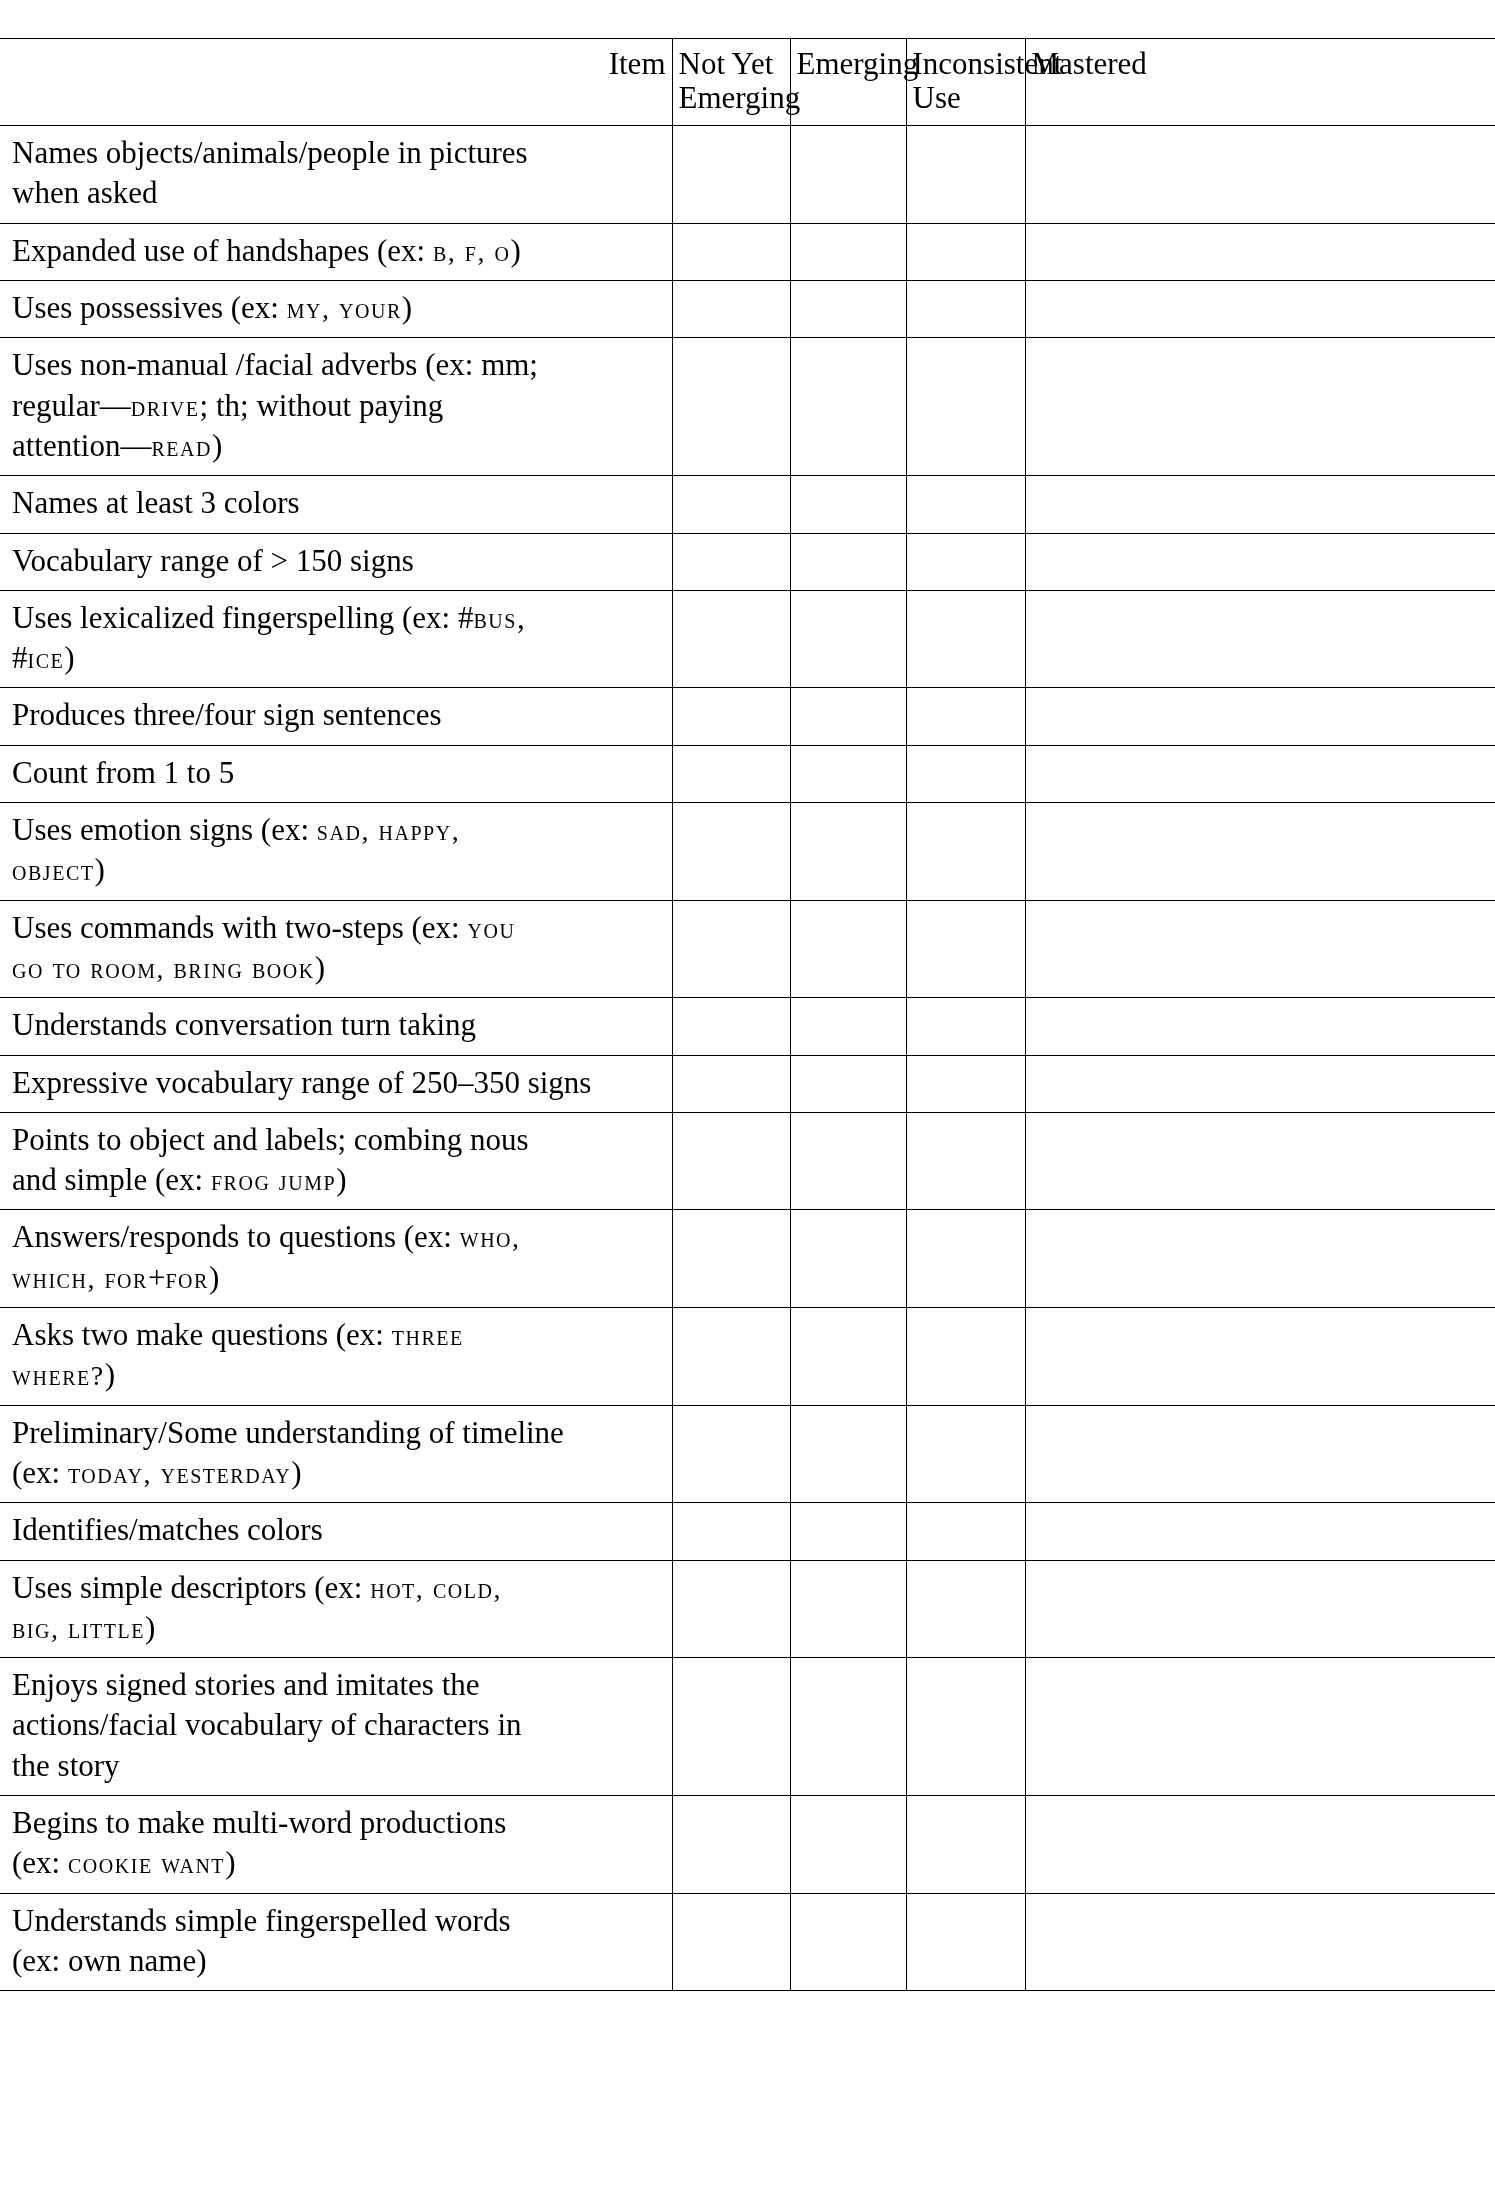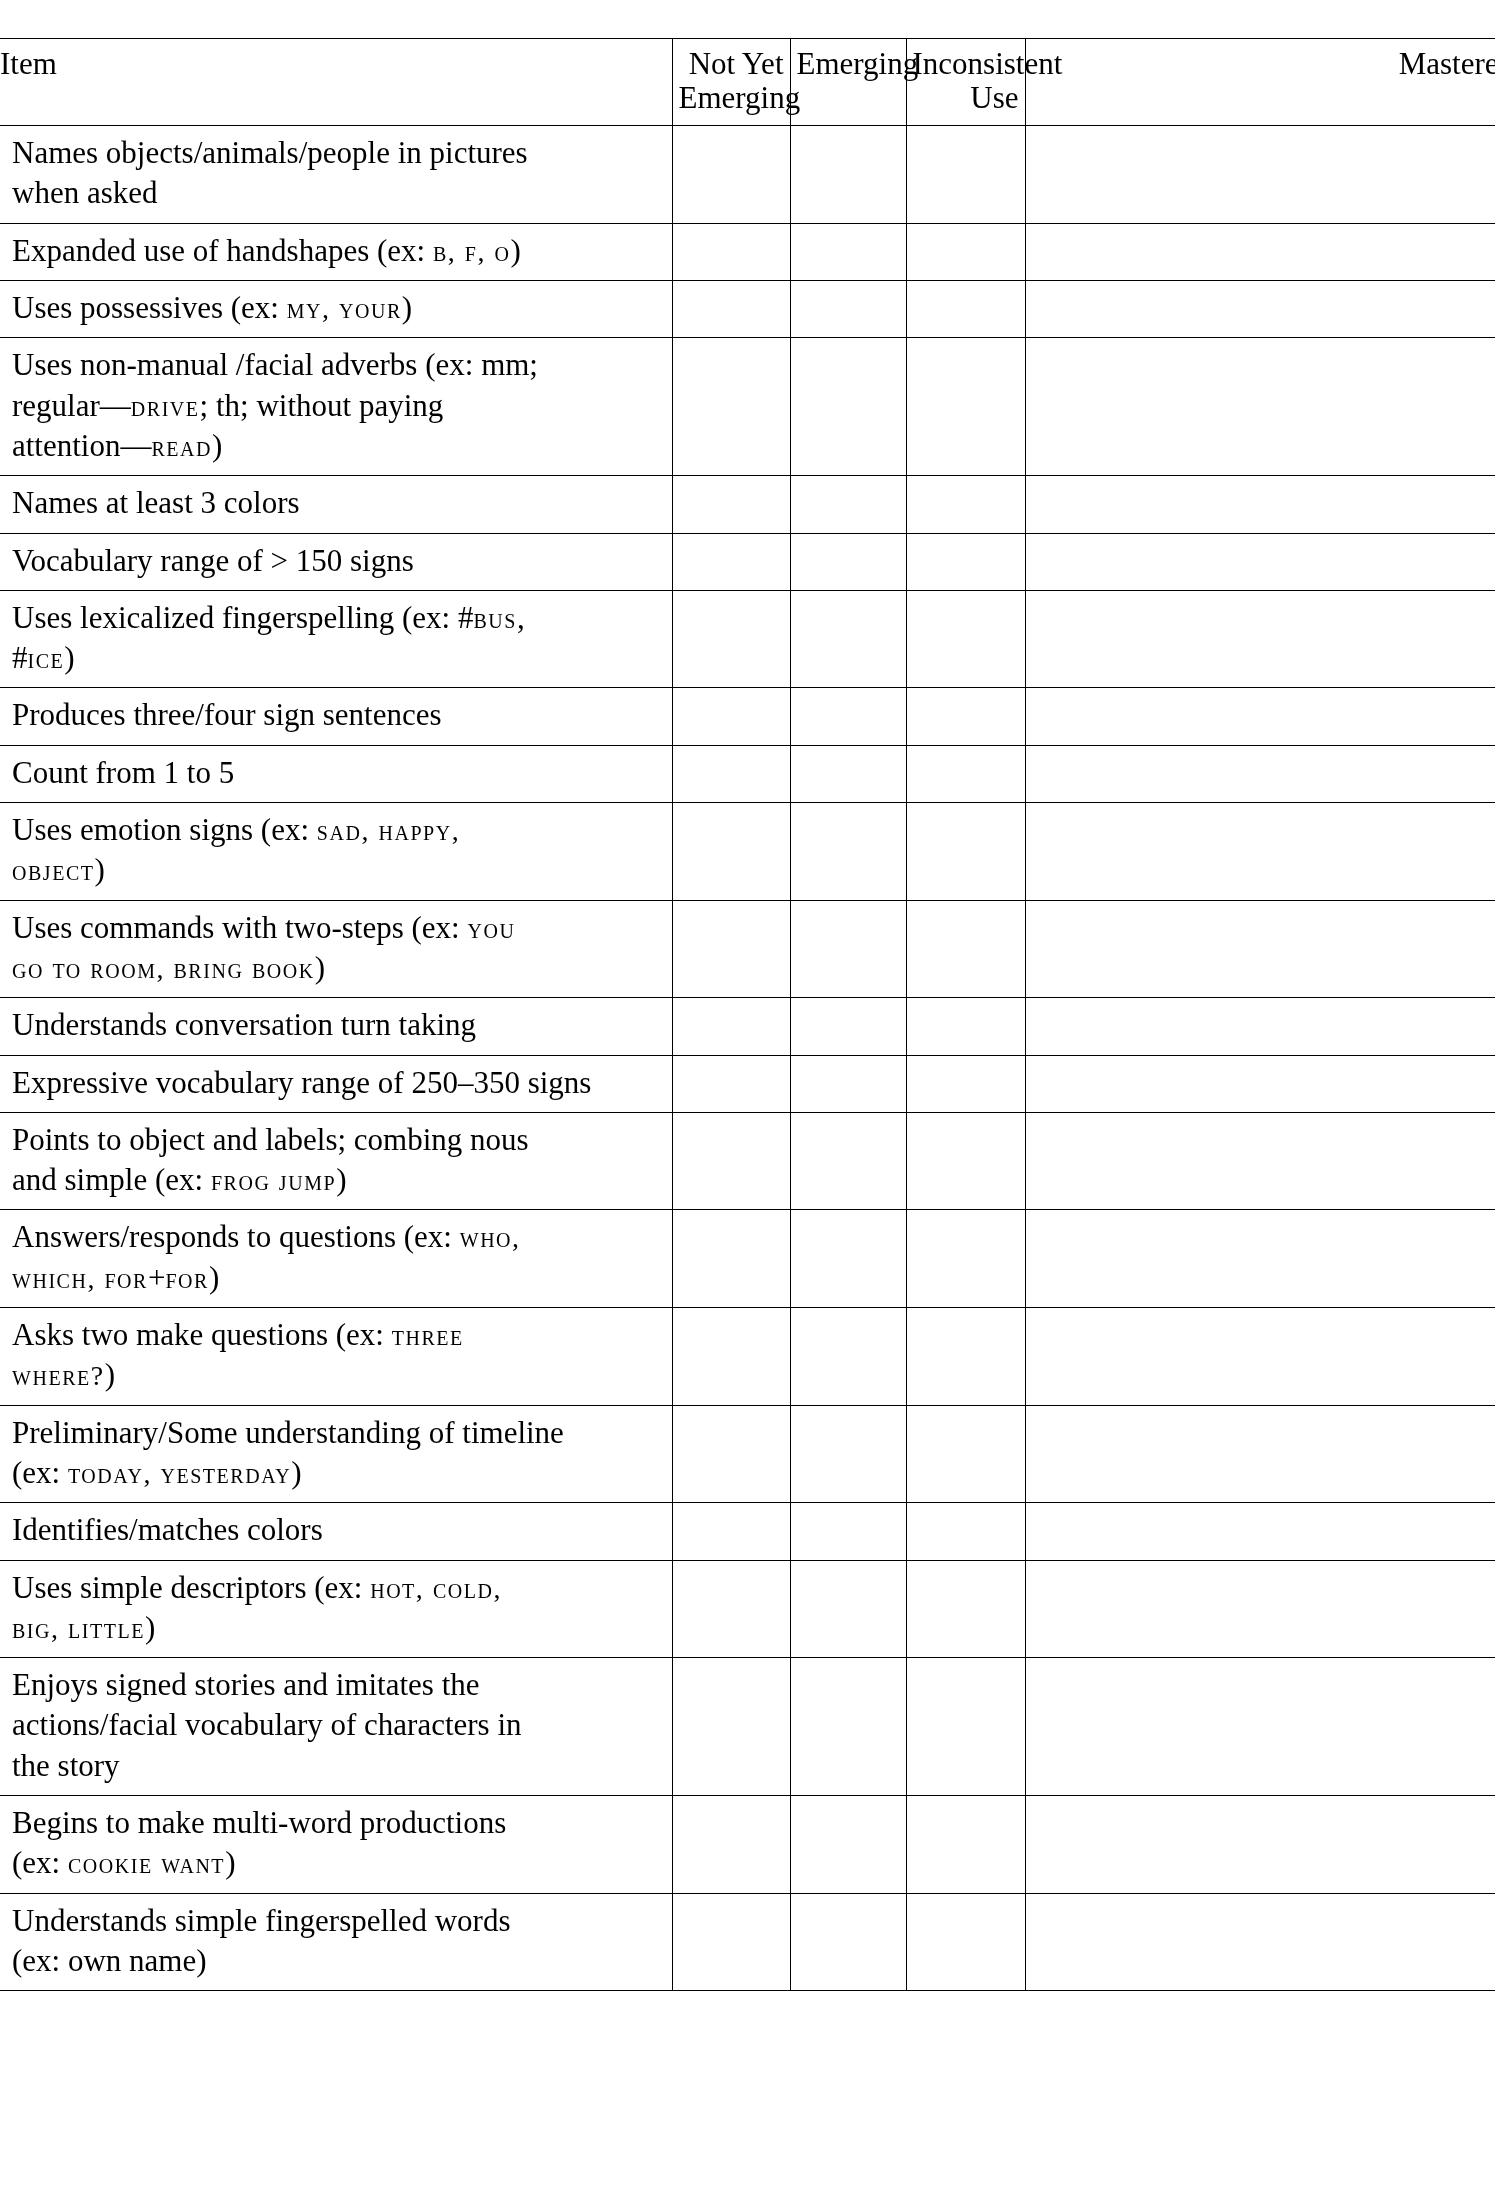--- a/index.html
+++ b/index.html
@@ -49,28 +49,28 @@
   }
   table.checklist tr > td:last-child,
   table.checklist tr > th:last-child {
     border-right: none;
   }
 
   
   thead th {
     border-top: 3px solid #000;
     border-bottom: 3px solid #000;
-    text-align: right;
+    text-align: left;
     vertical-align: bottom;
     padding: 8px 6px 10px 6px;
     font-size: 31px;
     line-height: 1.10;
   }
   thead th.item-head {
-    text-align: left;
+    text-align: right;
     padding-left: 0;
   }
 
   tbody td {
     font-size: 31px;
     line-height: 1.30;
     padding: 7px 10px 9px 12px;
   }
   tbody td.mark {
     padding: 0;

